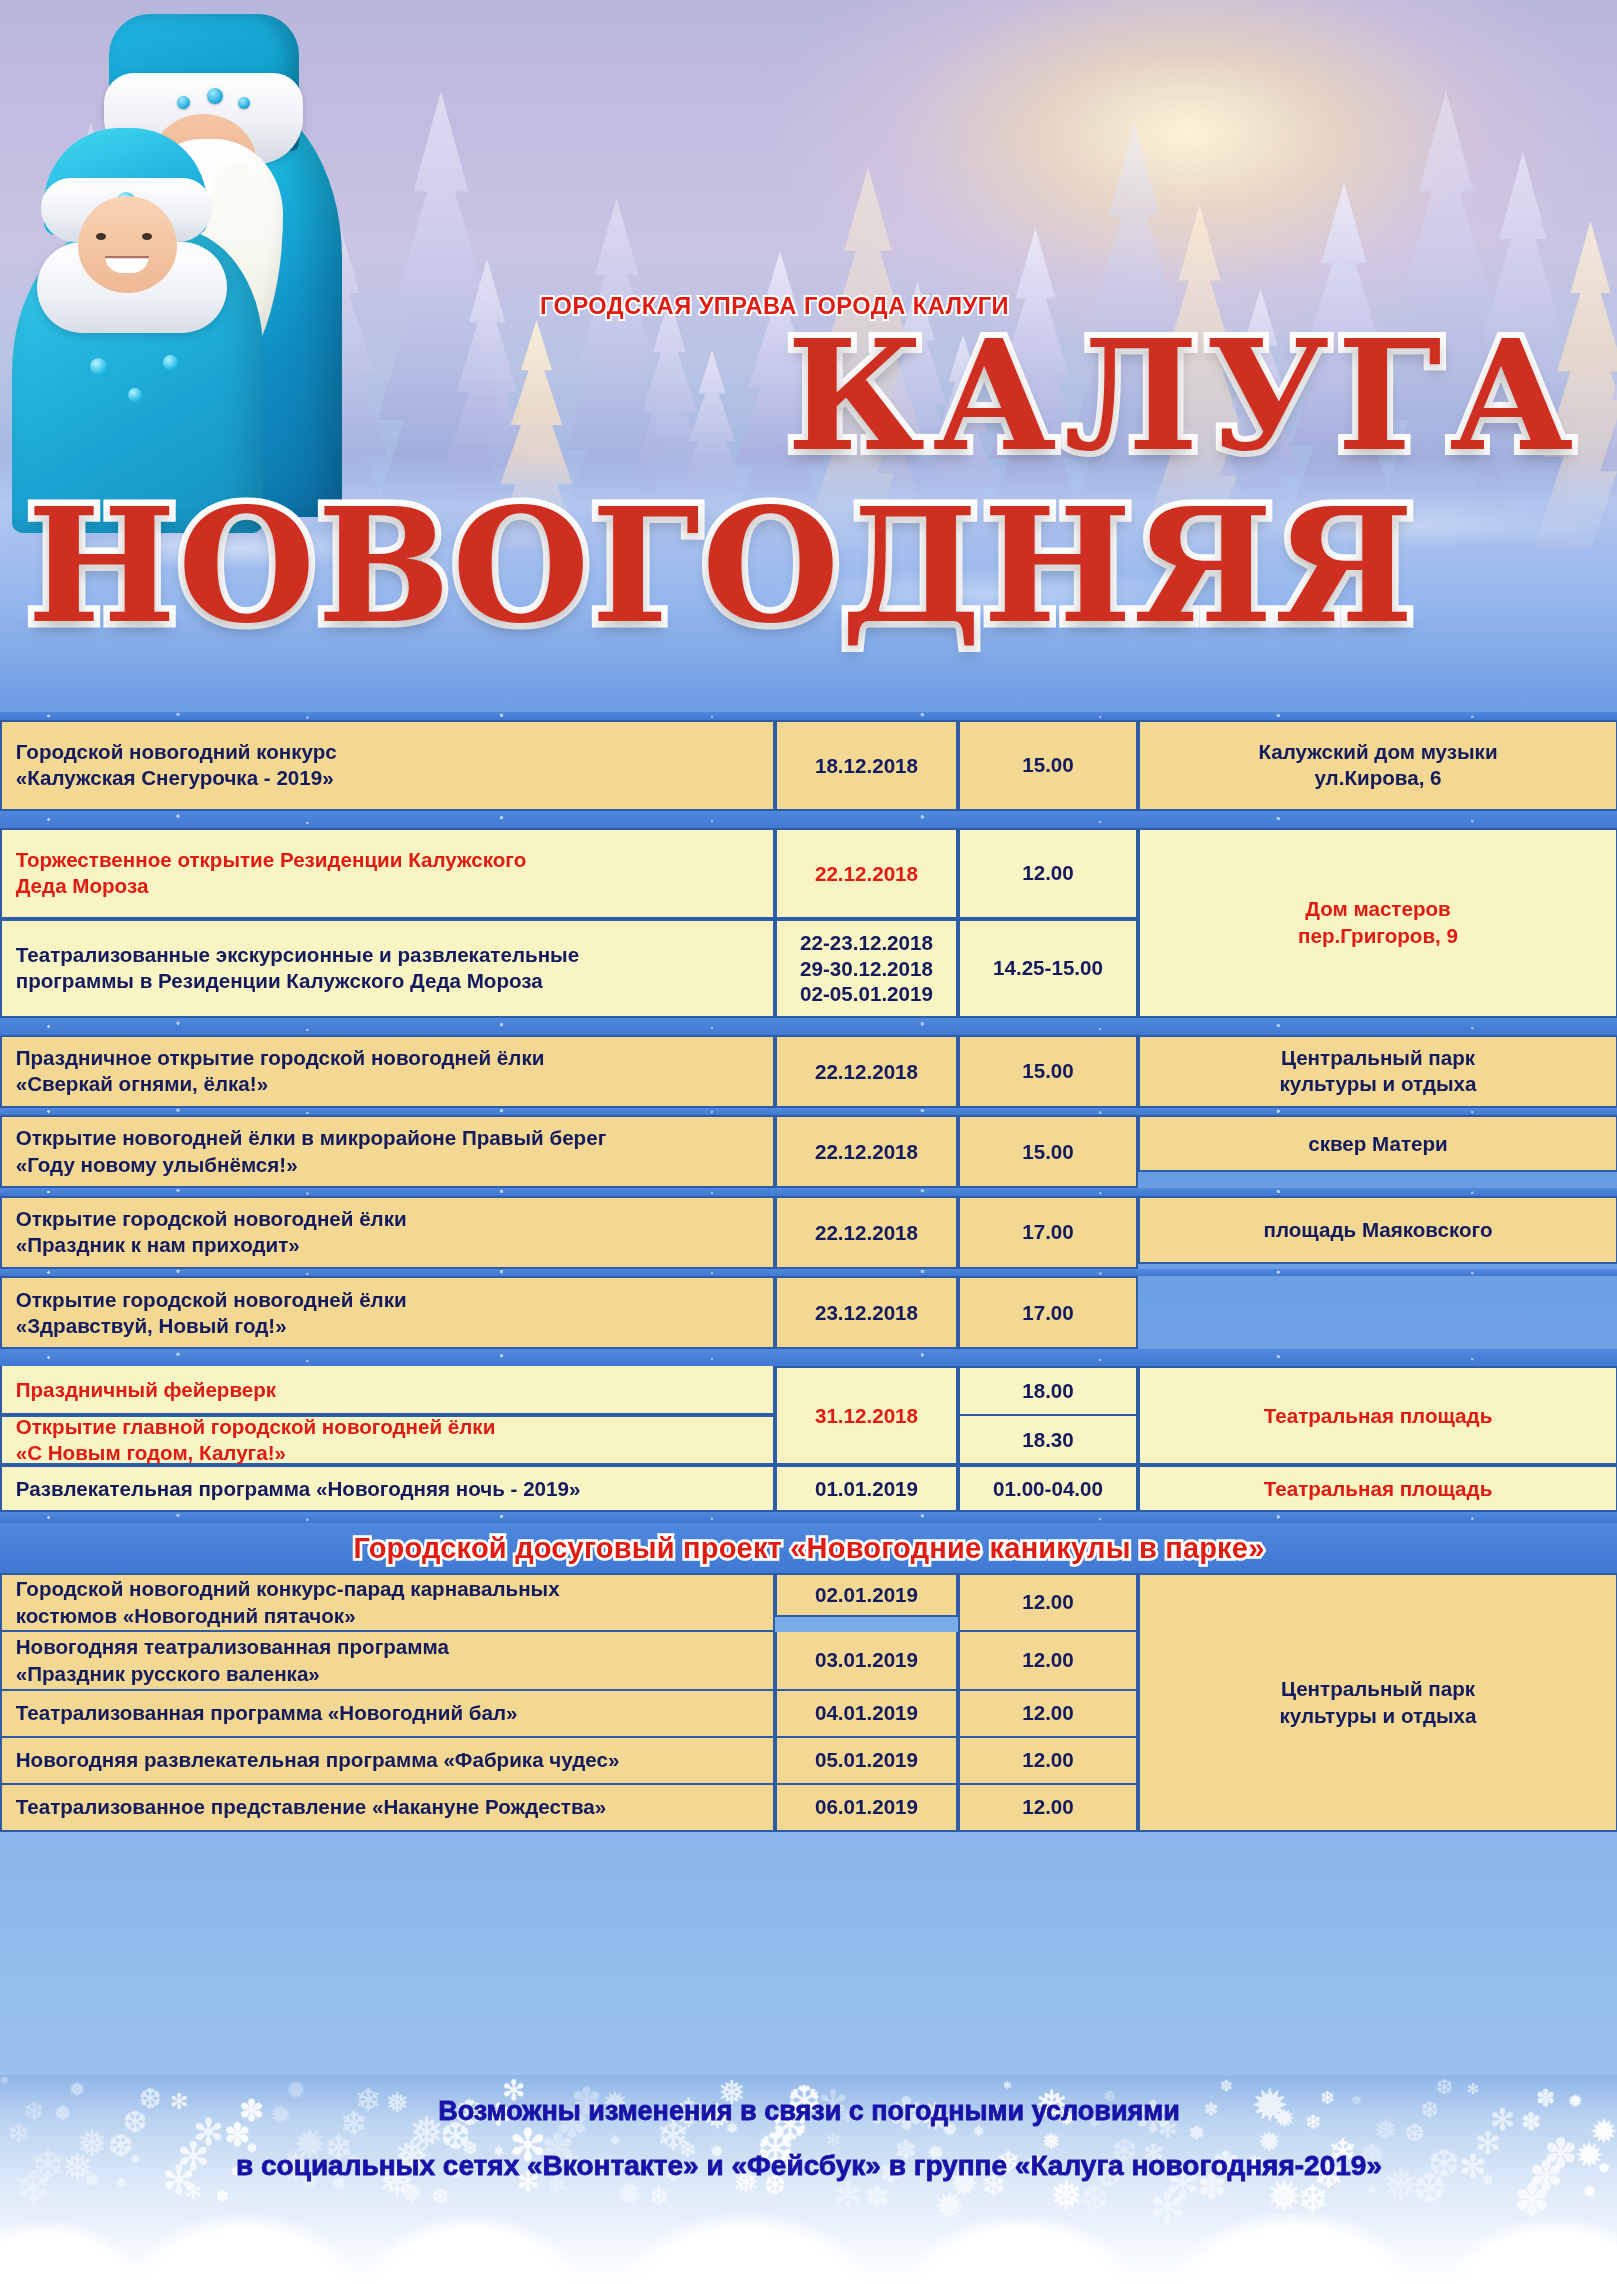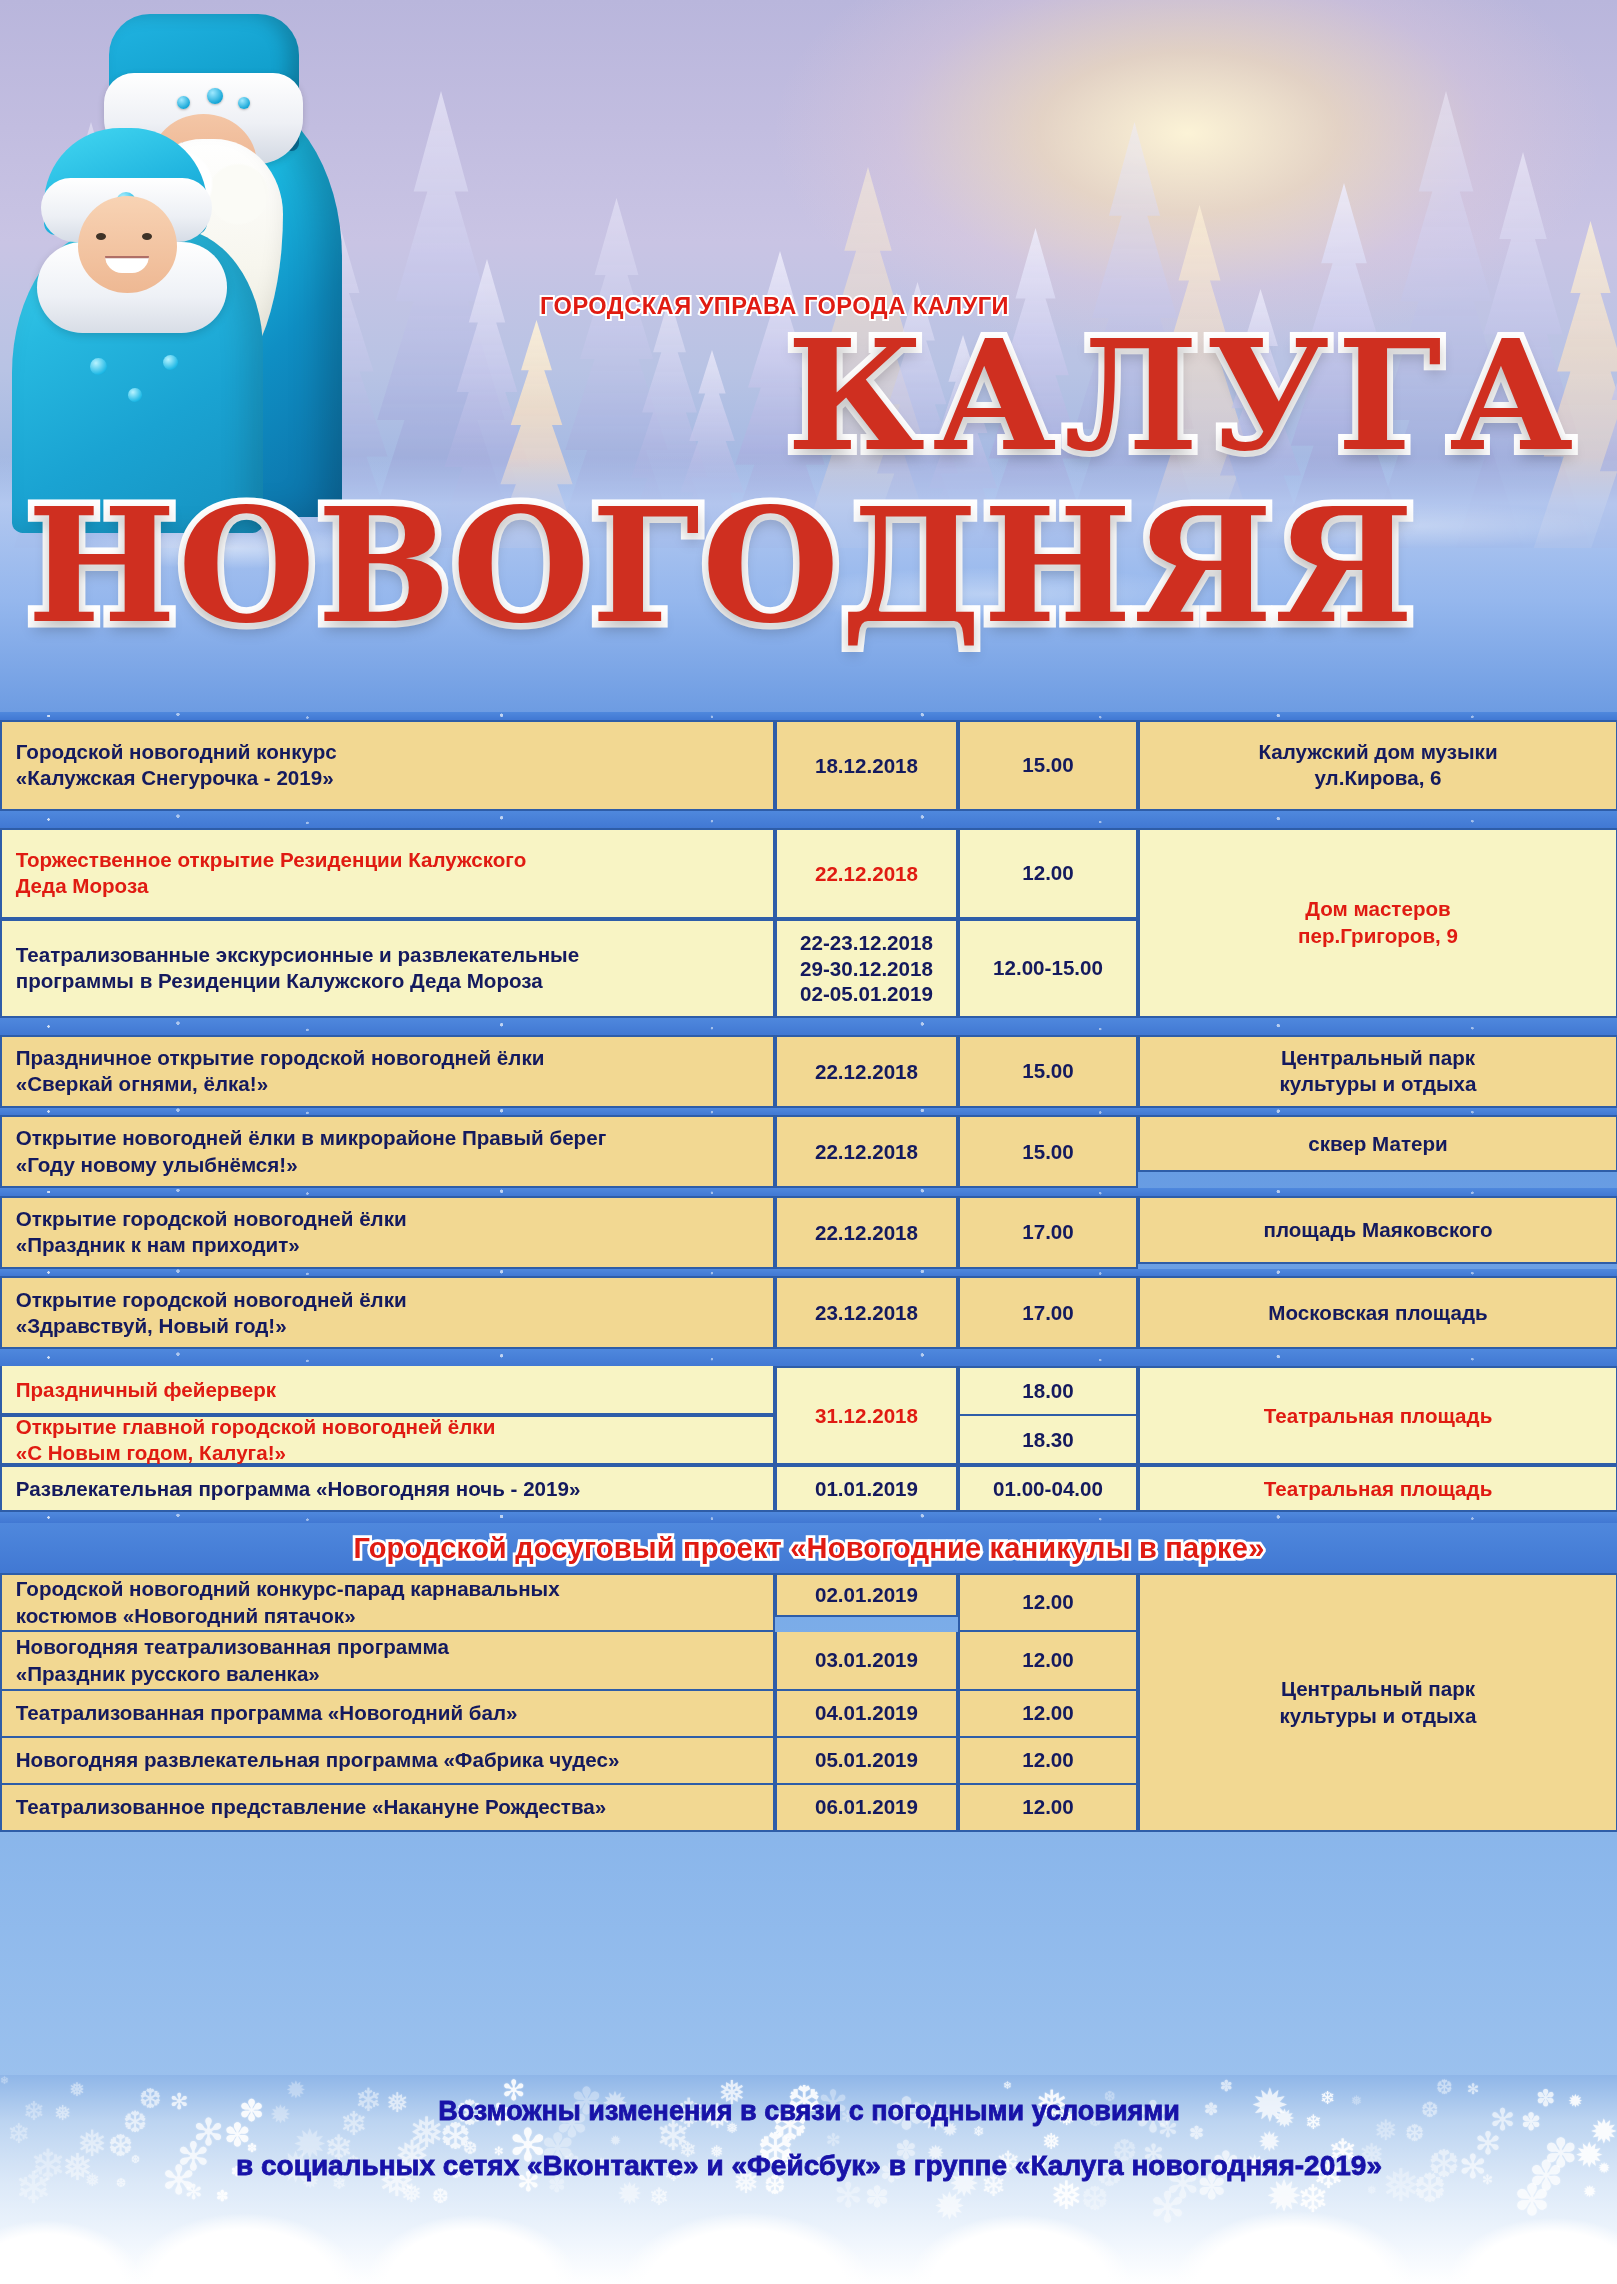--- a/index.html
+++ b/index.html
@@ -378,21 +378,21 @@
             <div class="cell cream left c-name" style="height: 99px;">
               <div class="navy">Театрализованные экскурсионные и развлекательные</div>
               <div class="navy">программы в Резиденции Калужского Деда Мороза</div>
             </div>
             <div class="cell cream center date-lines c-date" style="height: 99px;">
               <div class="navy">22-23.12.2018</div>
               <div class="navy">29-30.12.2018</div>
               <div class="navy">02-05.01.2019</div>
             </div>
             <div class="cell cream center c-time" style="height: 99px;">
-              <div class="navy">12.00-15.00</div>
+              <div class="navy">14.25-15.00</div>
             </div>
           </div>
         </div>
         <div class="cell cream center c-place">
           <div class="red">Дом мастеров</div>
           <div class="red">пер.Григоров, 9</div>
         </div>
       </div>
       <div class="band" style="height: 17px;"></div>
       <div class="row">
@@ -447,23 +447,20 @@
       <div class="row">
         <div class="cell gold left c-name" style="height: 73px;">
           <div class="navy">Открытие городской новогодней ёлки</div>
           <div class="navy">«Здравствуй, Новый год!»</div>
         </div>
         <div class="cell gold center date-lines c-date" style="height: 73px;">
           <div class="navy">23.12.2018</div>
         </div>
         <div class="cell gold center c-time" style="height: 73px;">
           <div class="navy">17.00</div>
-        </div>
-        <div class="cell gold center c-place" style="height: 73px;">
-          <div class="navy">Московская площадь</div>
         </div>
       </div>
       <div class="band" style="height: 17px;"></div>
       <div class="span-wrap">
         <div class="leftstack" style="width: 775px;">
           <div class="cell cream left nt" style="width: 775px; height: 49px;">
             <div class="red">Праздничный фейерверк</div>
           </div>
           <div class="cell cream left" style="width: 775px; height: 50px;">
             <div class="red">Открытие главной городской новогодней ёлки</div>

